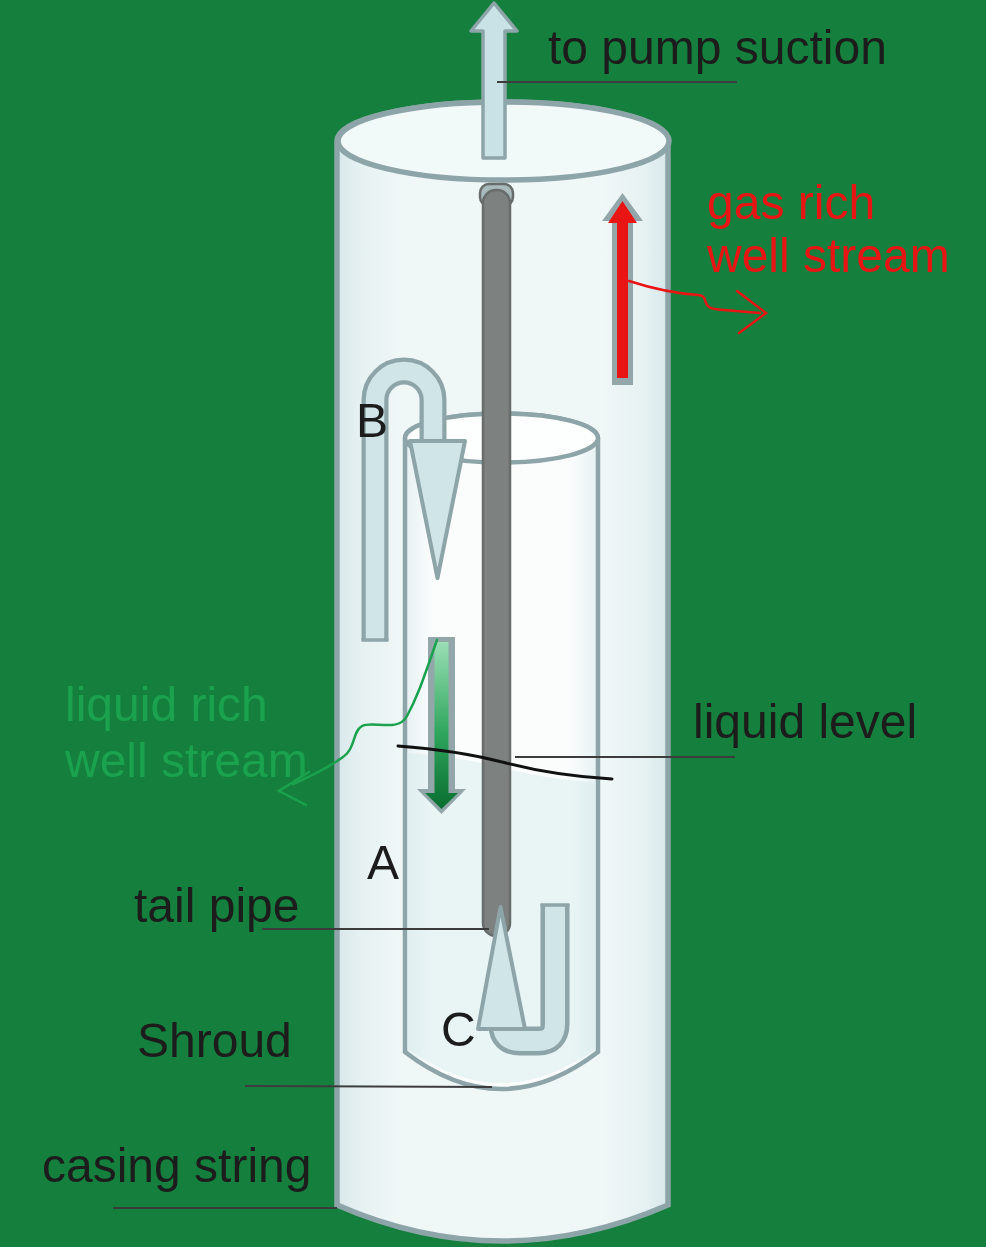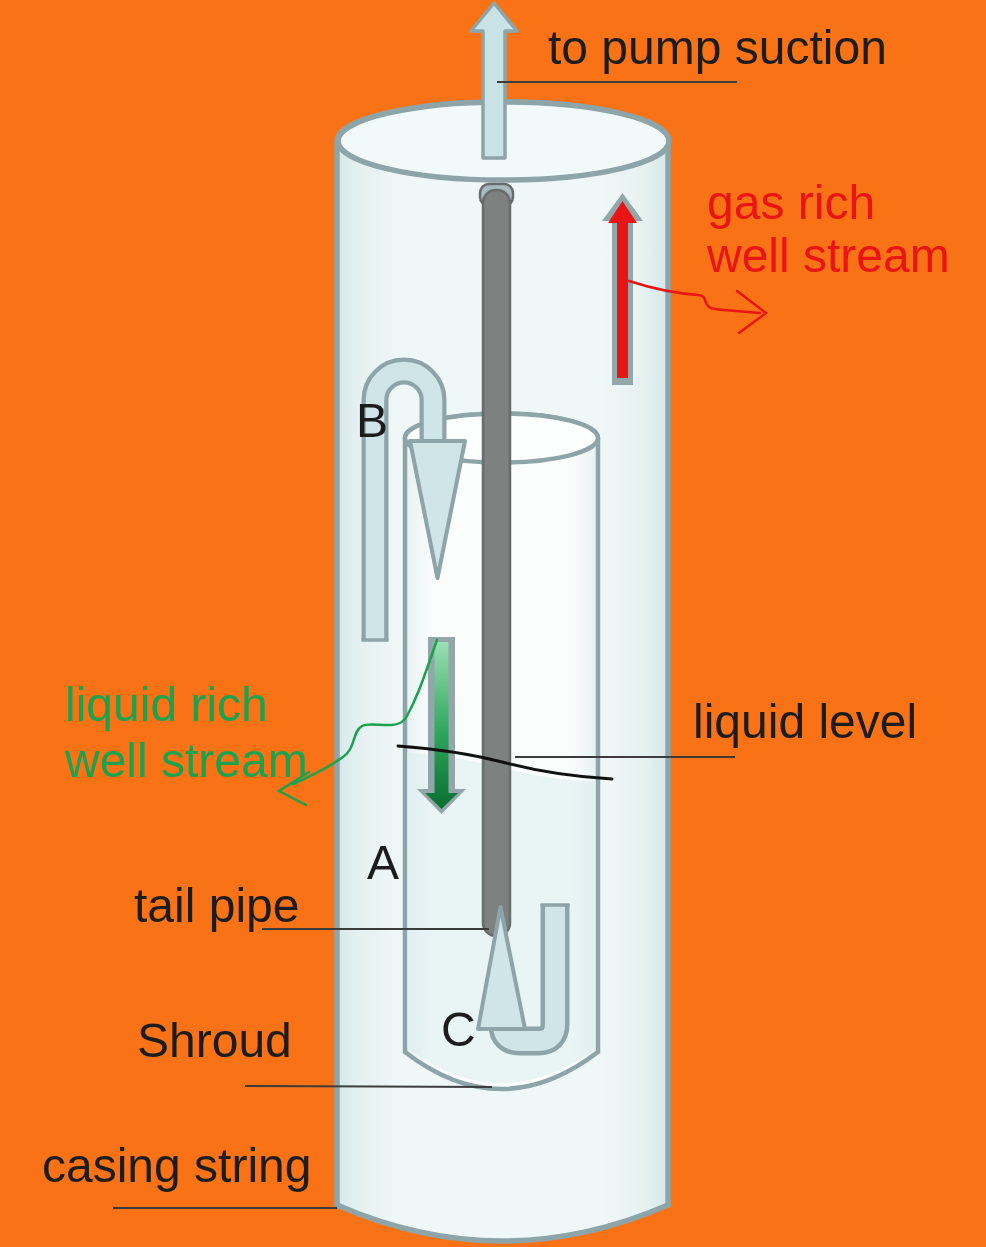--- a/index.html
+++ b/index.html
@@ -1,16 +1,16 @@
 <!DOCTYPE html>
 <html style="--ink: #1c1c1c; --red: #e91414; --green: #1aa24e; --outline: #8da5a9; --arrow-gray: #93a7ab; --tube: #cfe5e8; --lt-arrow: #c9e2e6; --pipe: #7d817f; --pipe-edge: #686c6a; --pipe-cap: #a9babc; --leader: #3c3c3c; --level: #111111; --casing-edge: #d7e8ea; --casing-mid: #f0f7f7; --shroud-edge: #e7f1f2; --shroud-mid: #fbfdfd; --casing-rim: #f2f9f9; --shroud-rim: #fdffff; --liquid-tint: #d8ebee; --green-arrow-top: #9ce0b6; --green-arrow-mid: #2ea55c; --green-arrow-bottom: #0a6e30;"><head>
 <meta charset="utf-8">
 <style>
   html,body{margin:0;padding:0;background:#ffffff;}
-  .stage{position:relative;width:986px;height:1247px;background:#f97316;overflow:hidden;}
+  .stage{position:relative;width:986px;height:1247px;background:#15803d;overflow:hidden;}
   svg{display:block;}
   svg text{font-family:"Liberation Sans","DejaVu Sans",sans-serif;font-size:48px;}
   .t-ink{fill:var(--ink);}
   .t-red{fill:var(--red);}
   .t-green{fill:var(--green);}
   .outline-stroke{stroke:var(--outline);}
   .tube-core{stroke:var(--tube);}
   .tube-shape{fill:var(--tube);stroke:var(--outline);stroke-width:4;stroke-linejoin:round;}
   .lt-arrow{fill:var(--lt-arrow);stroke:var(--outline);stroke-width:3.5;stroke-linejoin:round;}
   .gray-arrow{fill:var(--arrow-gray);}

